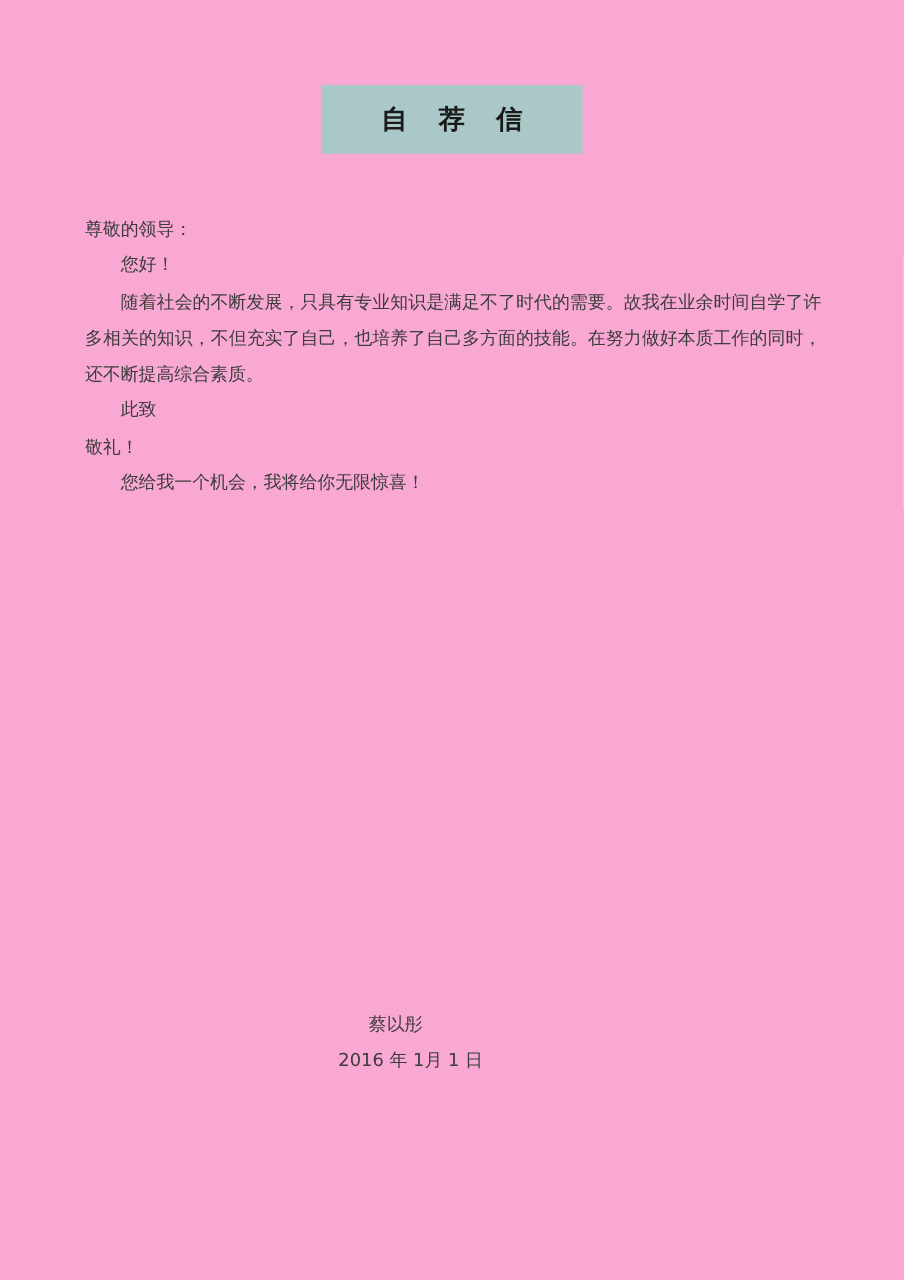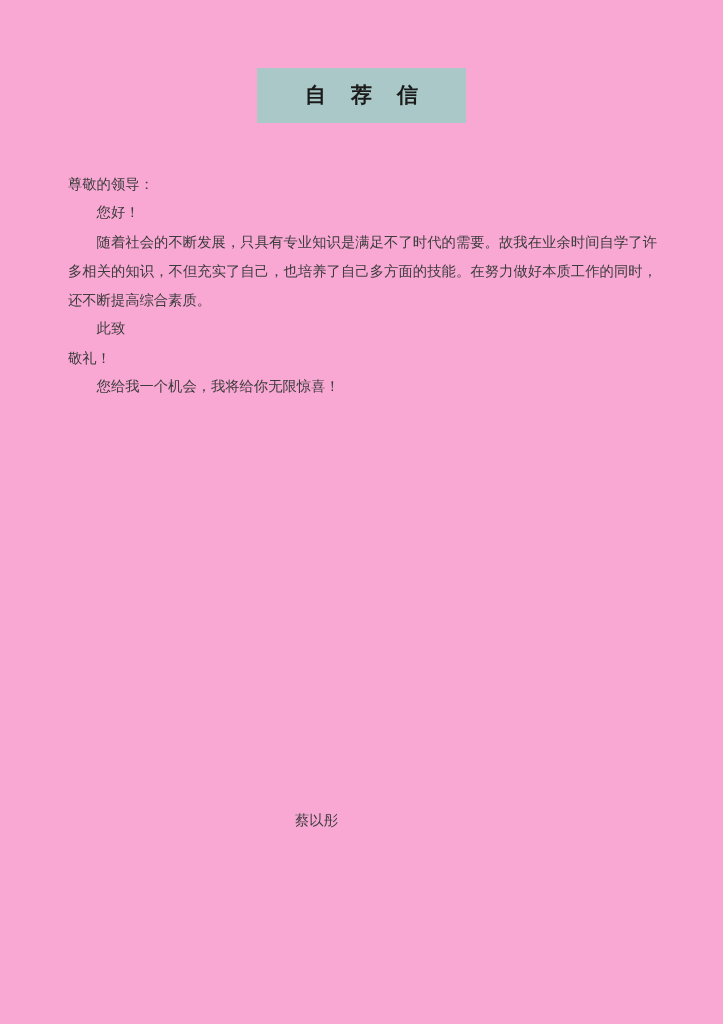--- a/index.html
+++ b/index.html
@@ -120,15 +120,16 @@
     <p class="line indent-1">此致</p>
 
     <p class="line no-indent">敬礼！</p>
 
     <p class="line indent-1">您给我一个机会，我将给你无限惊喜！</p>
 
   </div>
 
   <div class="signature">
     <div class="sig-name">蔡以彤</div>
+    <div class="sig-date">2016 年 1月 1 日</div>
   </div>
 
 </div>
 
 </body></html>

